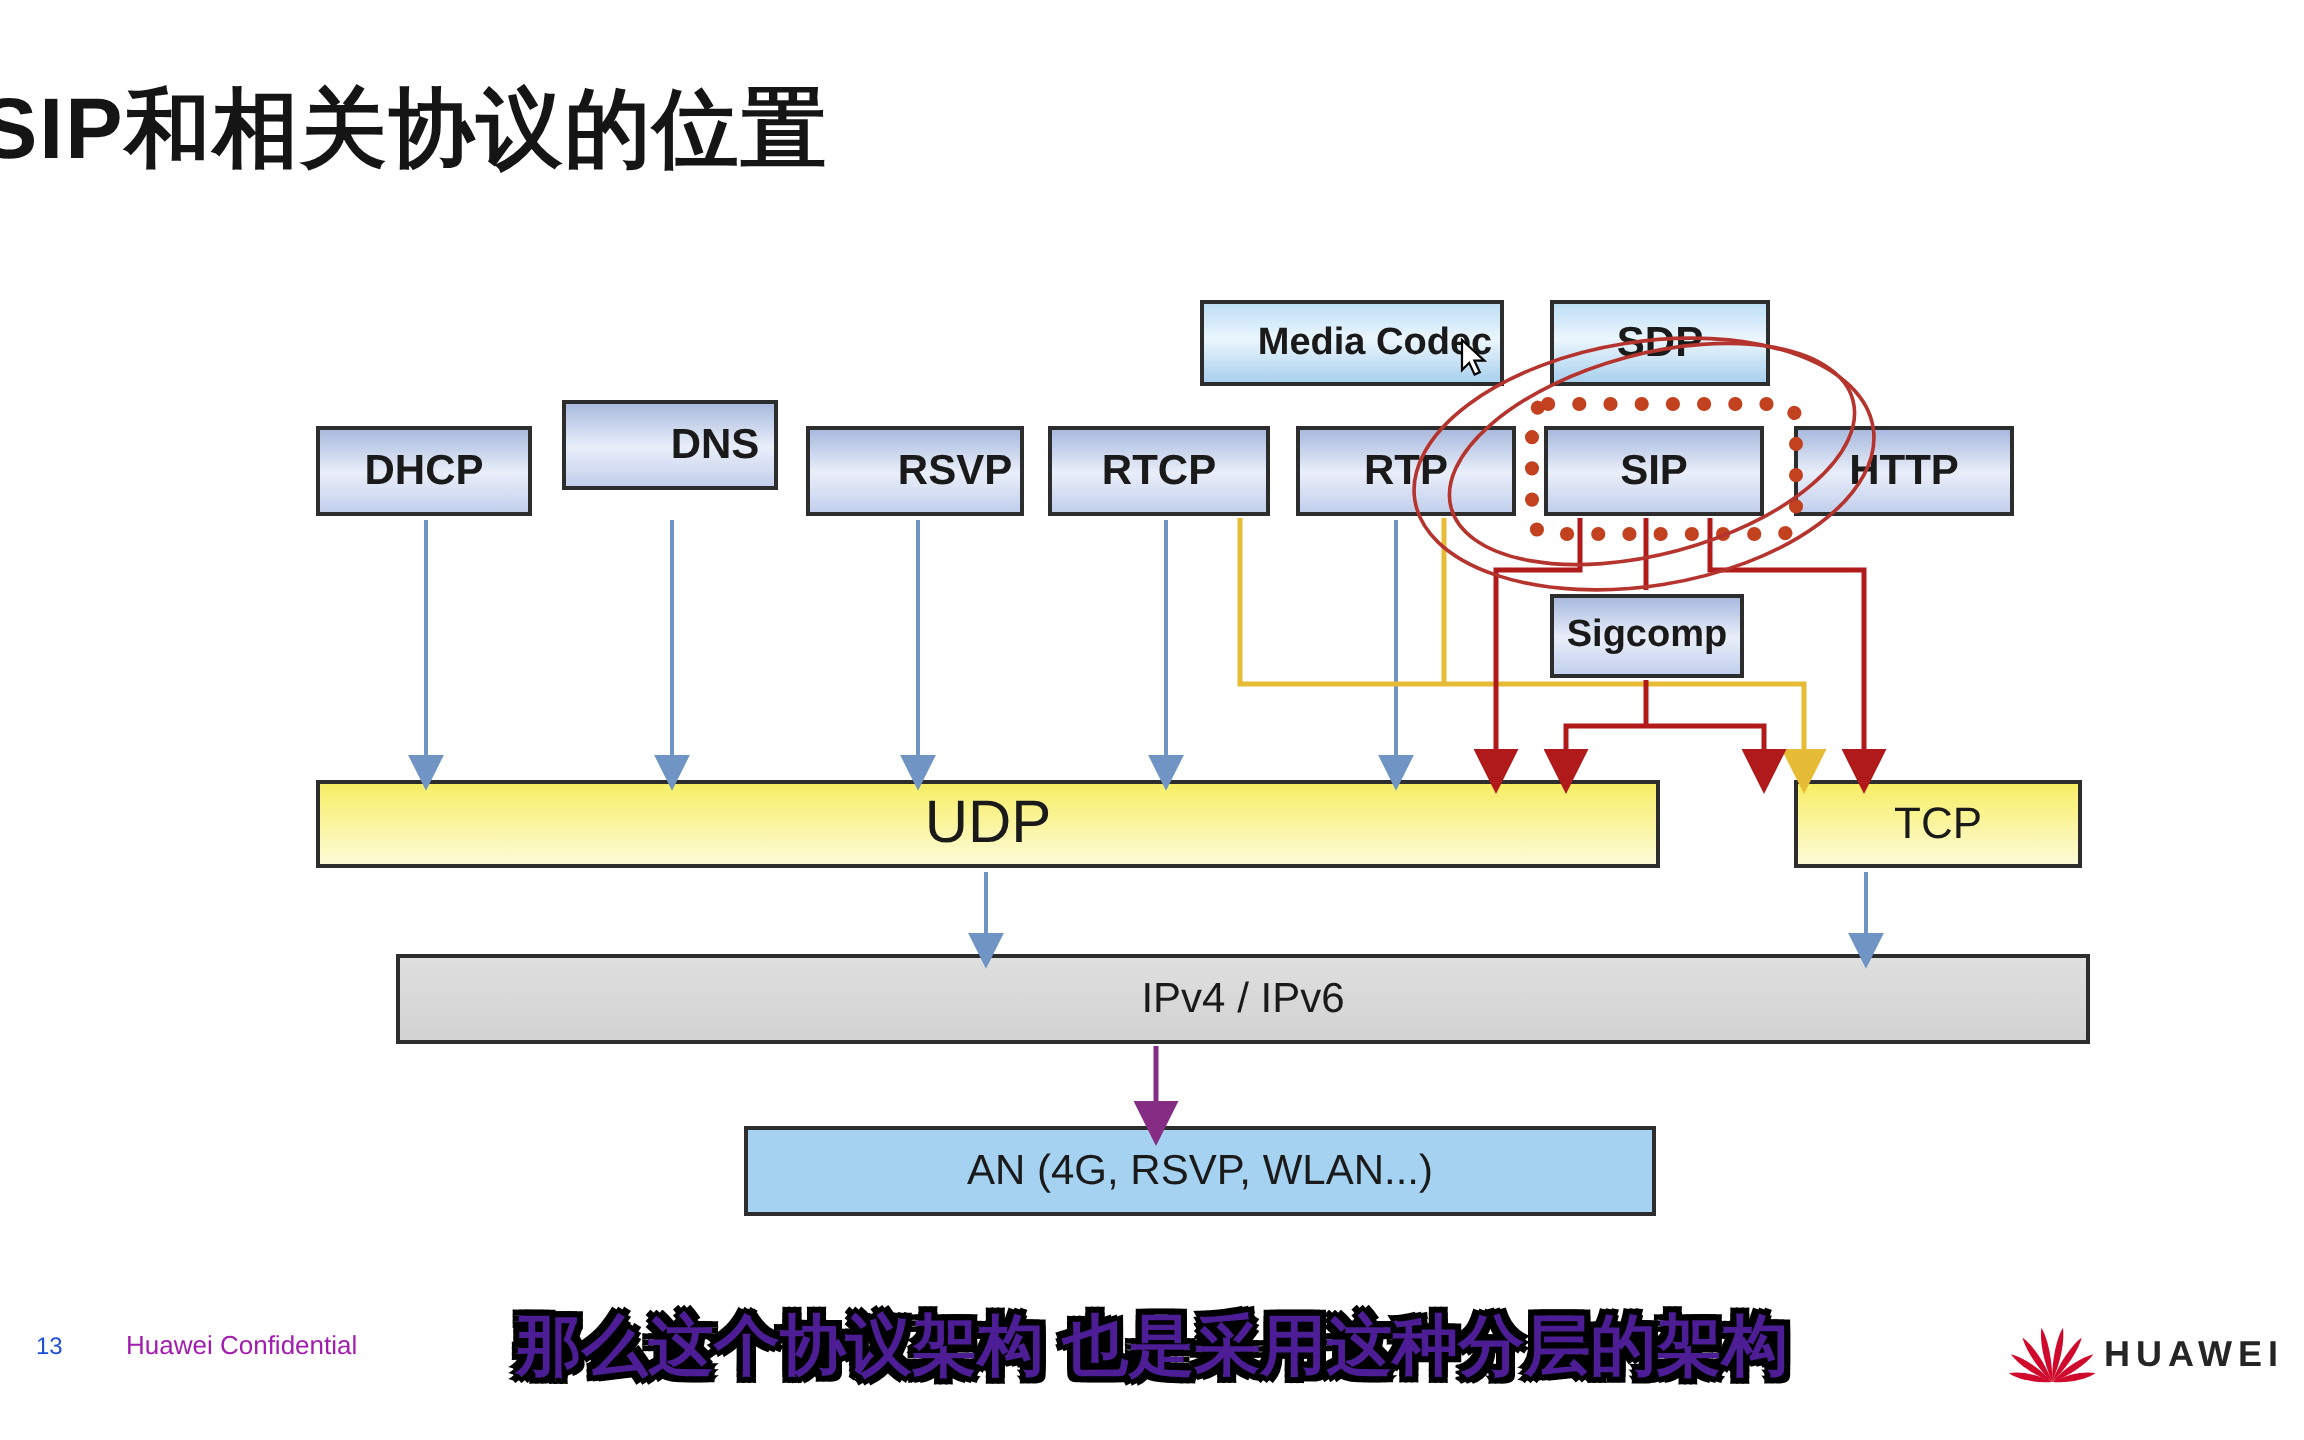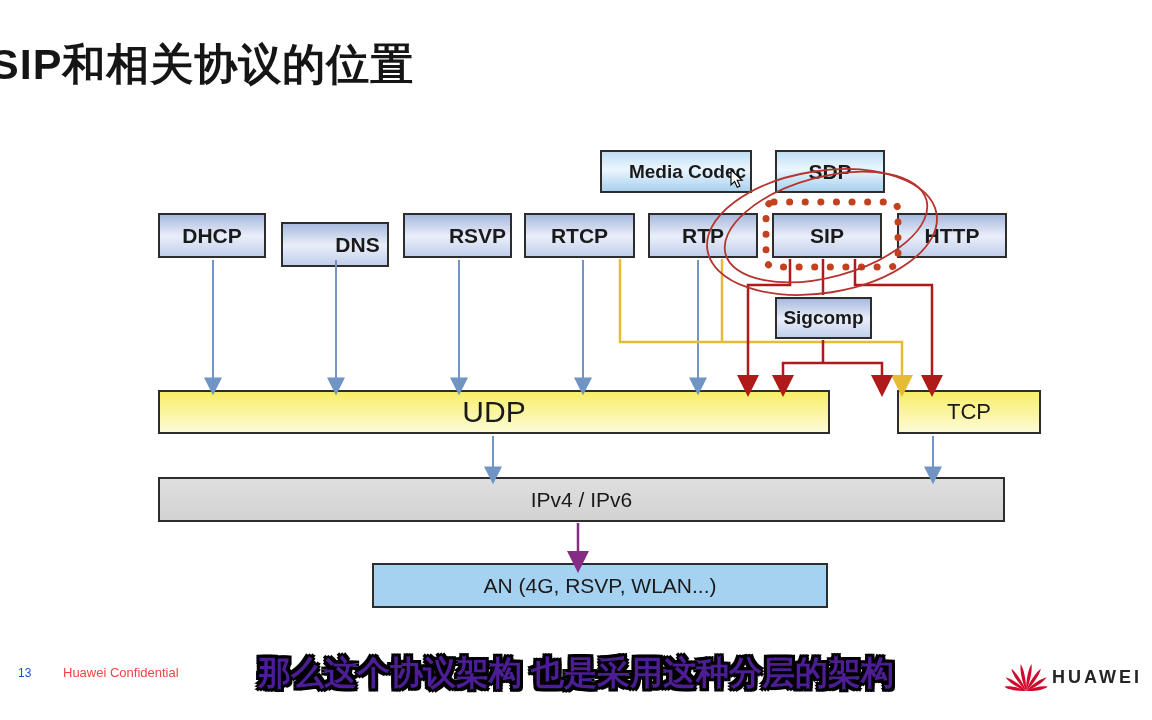--- a/index.html
+++ b/index.html
@@ -15,25 +15,25 @@
   }
   .box{
     position:absolute;box-sizing:border-box;
     border:2px solid #2d2d2d;
     display:flex;align-items:center;justify-content:center;
     color:#1a1a1a;font-weight:bold;
   }
   .grad-lav{background:linear-gradient(180deg,#a9bade 0%,#e9eef9 52%,#c2cfec 100%);}
   .grad-cyan{background:linear-gradient(180deg,#bfdff5 0%,#ebf6fd 45%,#a8d0ee 100%);}
   .grad-yellow{background:linear-gradient(180deg,#f7ee66 0%,#fdfbd8 100%);}
-  .bar-gray{background:linear-gradient(180deg,#dfdfdf 0%,#d2d2d2 100%);}
+  .bar-gray{background:linear-gradient(180deg,#dfdfdf 0%,#d2d2d2 100%);margin-left:40px;}
   .an-box{background:#a6d2f2;font-weight:normal;}
   .overlay{position:absolute;left:0;top:0;}
   .footer-num{left:18px;top:666px;font-size:12px;color:#1d4ed8;}
-  .footer-conf{left:63px;top:665px;font-size:13px;color:#ef4444;text-align:right;}
+  .footer-conf{left:63px;top:665px;font-size:13px;color:#a21caf;text-align:right;}
   .caption{
     left:0;right:0;top:651px;text-align:center;
     font-size:33px;font-weight:bold;color:#4c1d95;white-space:nowrap;
     text-shadow:
       -3px -3px 0 #000, 3px -3px 0 #000, -3px 3px 0 #000, 3px 3px 0 #000,
       -3px 0 0 #000, 3px 0 0 #000, 0 -3px 0 #000, 0 3px 0 #000;
   }
   .brand-text{
     left:1052px;top:667px;font-size:18px;font-weight:bold;
     letter-spacing:3px;color:#252525;
@@ -41,21 +41,21 @@
 </style>
 </head>
 <body>
 
 <div class="abs title">SIP和相关协议的位置</div>
 
 <div class="box grad-cyan" style="left:600px;top:150px;width:152px;height:43px;font-size:19px;padding-left:23px;">Media Codec</div>
 <div class="box grad-cyan" style="left:775px;top:150px;width:110px;height:43px;font-size:21px;">SDP</div>
 
 <div class="box grad-lav" style="left:158px;top:213px;width:108px;height:45px;font-size:21px;">DHCP</div>
-<div class="box grad-lav" style="left:281px;top:222px;width:108px;height:45px;font-size:21px;padding-left:45px;">DNS</div>
+<div class="box grad-lav" style="left:281px;top:200px;width:108px;height:45px;font-size:21px;padding-left:45px;">DNS</div>
 <div class="box grad-lav" style="left:403px;top:213px;width:109px;height:45px;font-size:21px;padding-left:40px;">RSVP</div>
 <div class="box grad-lav" style="left:524px;top:213px;width:111px;height:45px;font-size:21px;">RTCP</div>
 <div class="box grad-lav" style="left:648px;top:213px;width:110px;height:45px;font-size:21px;">RTP</div>
 <div class="box grad-lav" style="left:772px;top:213px;width:110px;height:45px;font-size:21px;">SIP</div>
 <div class="box grad-lav" style="left:897px;top:213px;width:110px;height:45px;font-size:21px;">HTTP</div>
 
 <div class="box grad-lav" style="left:775px;top:297px;width:97px;height:42px;font-size:19px;">Sigcomp</div>
 
 <div class="box grad-yellow" style="left:158px;top:390px;width:672px;height:44px;font-size:30px;font-weight:normal;">UDP</div>
 <div class="box grad-yellow" style="left:861px;top:390px;width:144px;height:44px;font-size:22px;font-weight:normal;margin-left:36px;">TCP</div>

